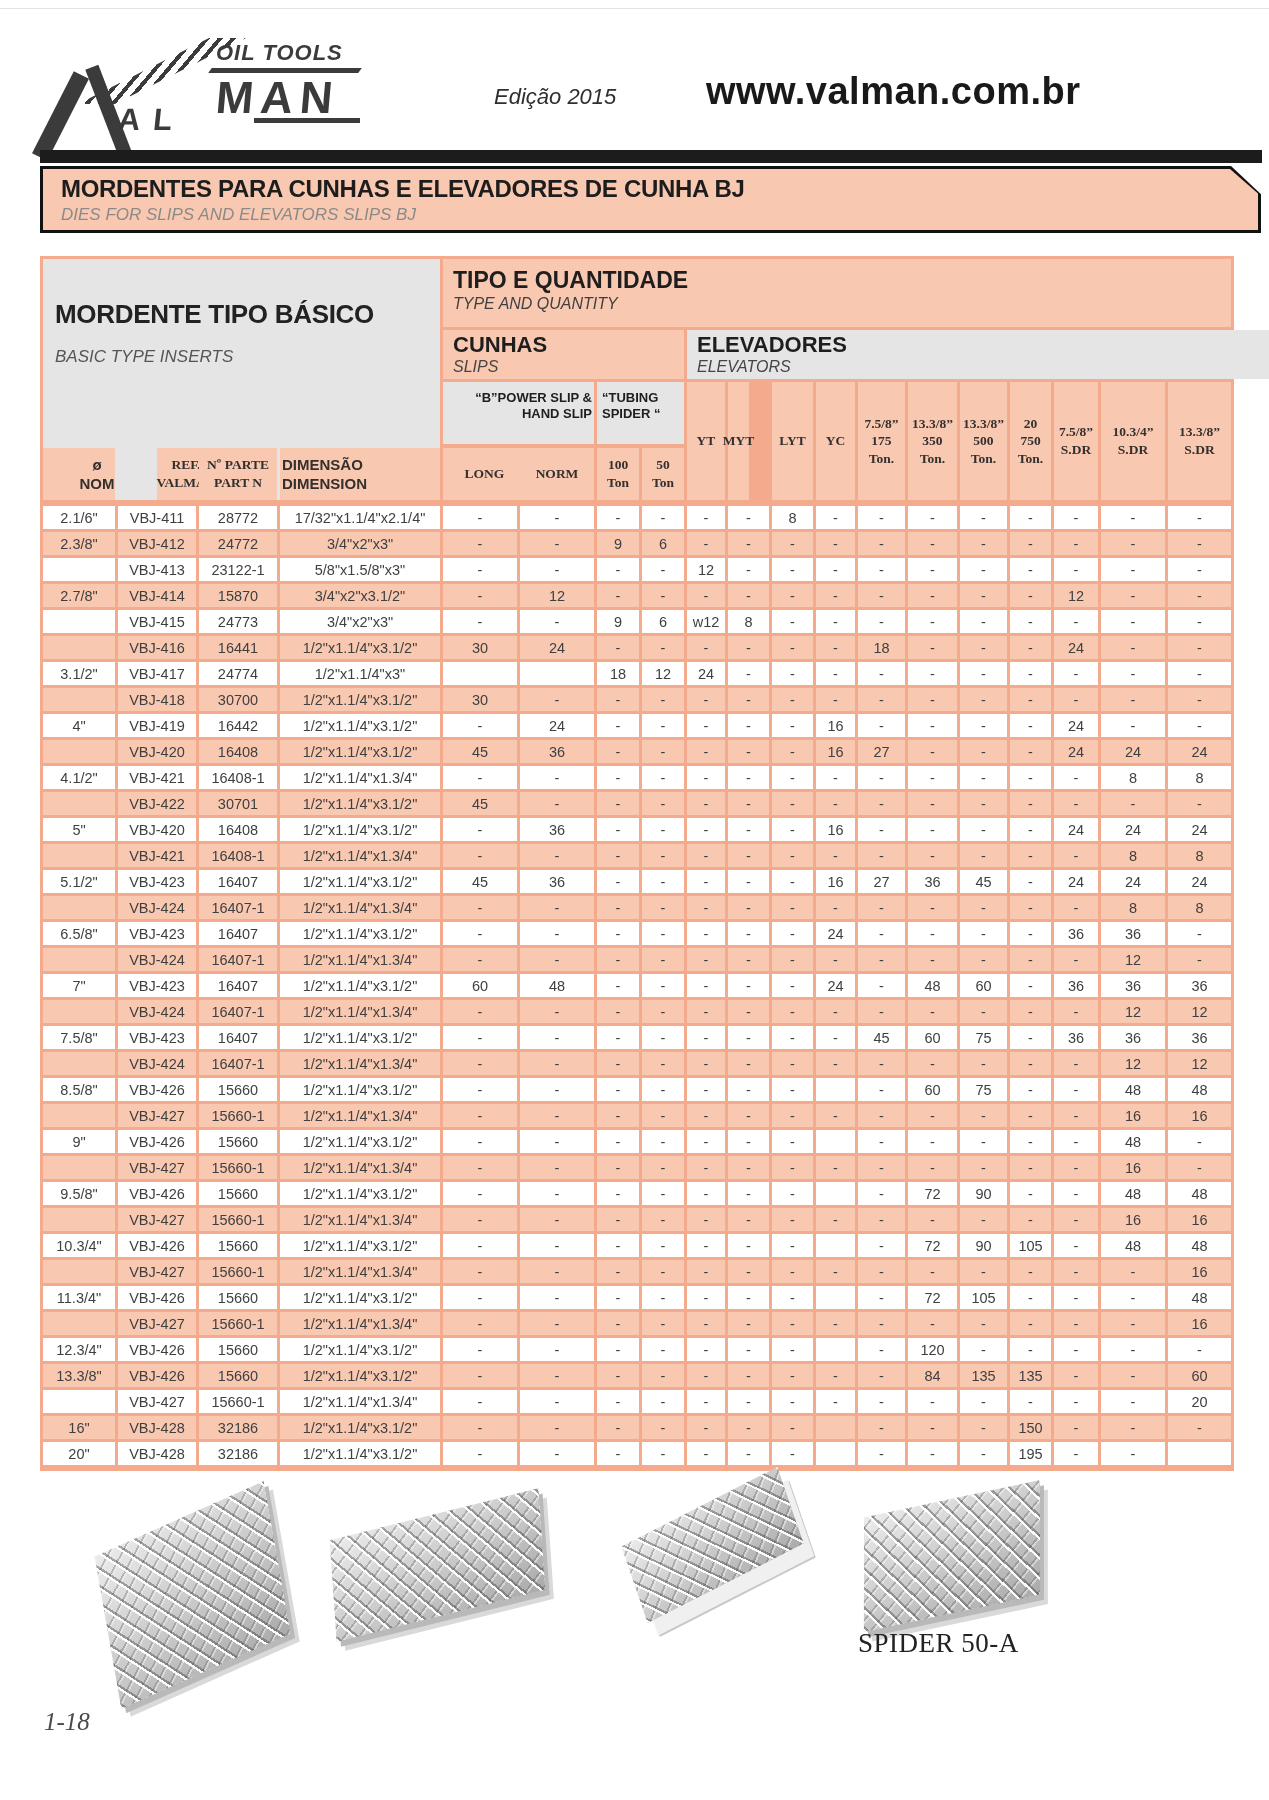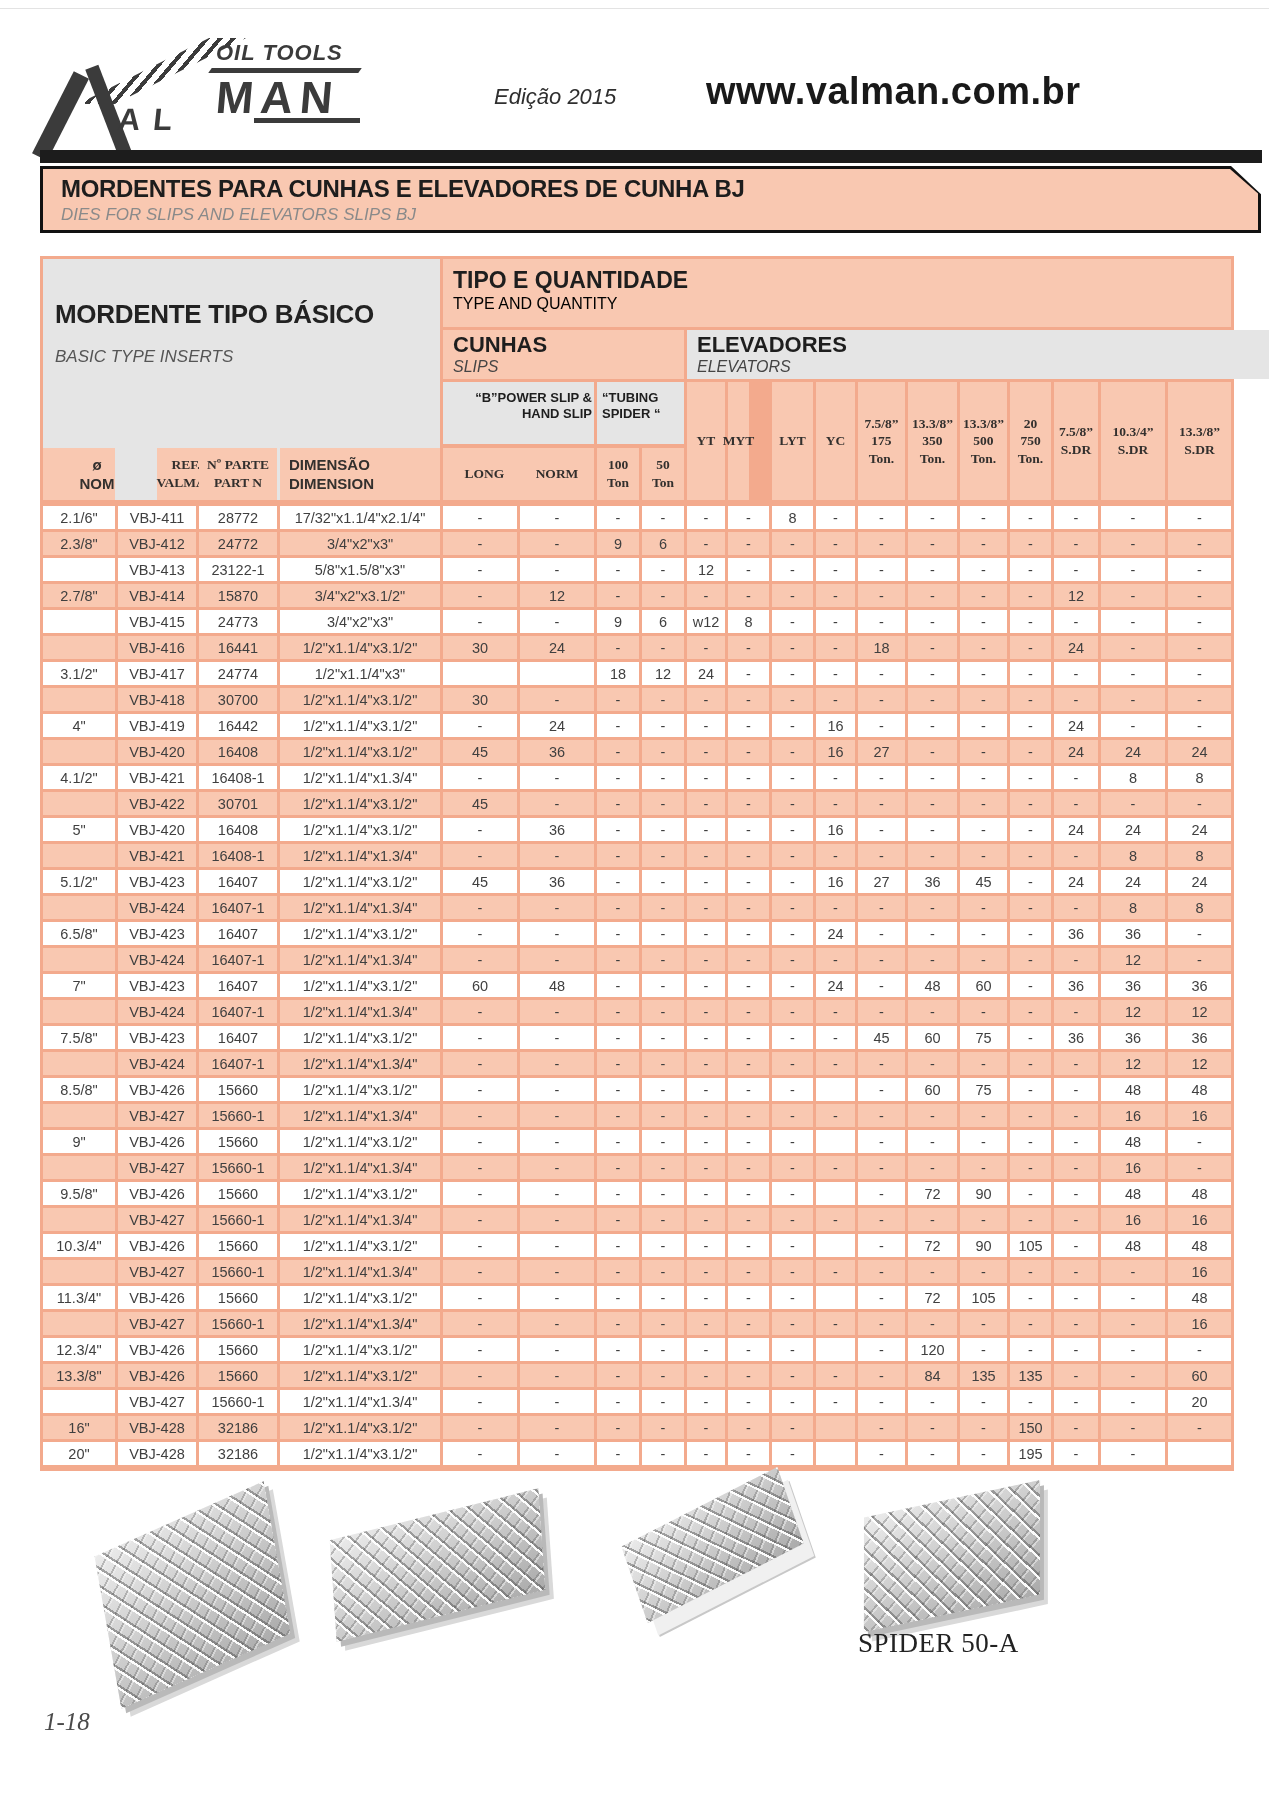--- a/index.html
+++ b/index.html
@@ -44,36 +44,36 @@
   .twrap{position:absolute;left:40px;top:256px;width:1194px;background:var(--salmon-deep);padding-bottom:3px;}
   .thead-zone{position:relative;height:247px;}
   .hz{position:absolute;}
   .cell-white{background:#e5e5e5;}
   .cell-salmon{background:var(--salmon);}
   .corner{left:3px;top:3px;width:397px;height:241px;padding:40px 0 0 12px;}
   .corner .t{font-weight:bold;font-size:26px;letter-spacing:-.3px;color:#222;}
   .corner .s{font-style:italic;font-size:17px;color:#555;margin-top:17px;}
   .tipo{left:403px;top:3px;width:788px;height:68px;padding:8px 0 0 10px;}
   .tipo .t{font-weight:bold;font-size:23px;color:#1e1e1e;}
-  .tipo .s{font-size:16px;color:#000000;margin-top:1px;}
+  .tipo .s{font-style:italic;font-size:16px;color:#404040;margin-top:1px;}
   .cunhas{left:403px;top:74px;width:241px;height:49px;padding:2px 0 0 10px;}
   .cunhas .t,.elev .t{font-weight:bold;font-size:22px;color:#1e1e1e;}
   .cunhas .s,.elev .s{font-style:italic;font-size:16px;color:#444;}
   .elev{left:647px;top:74px;width:651px;height:49px;padding:2px 0 0 10px;}
   .subbox{font-weight:bold;font-size:13px;line-height:1.2;padding:8px 2px 0 5px;color:#1e1e1e;}
   .bpower{left:403px;top:126px;width:151px;height:62px;text-align:right;}
   .tubing{left:557px;top:126px;width:87px;height:62px;}
 
   .colhead{position:absolute;background:var(--salmon);display:flex;align-items:center;justify-content:center;
     text-align:center;font-family:"Liberation Serif",serif;font-weight:bold;font-size:13.5px;line-height:1.3;
     color:#33302e;white-space:pre-line;}
   .colhead.short{top:192px;height:52px;}
   .colhead.tall{top:126px;height:118px;}
   .colhead.sans{font-family:"Liberation Sans",sans-serif;font-size:15px;}
-  .colhead.dim{justify-content:flex-start;text-align:left;padding-left:9px;}
+  .colhead.dim{justify-content:flex-start;text-align:left;padding-left:2px;}
 
   table.data{border-collapse:separate;border-spacing:3px;table-layout:fixed;width:1194px;}
   table.data td{height:23px;background:#fff;text-align:center;vertical-align:middle;
     font-size:14.5px;color:#3f3f3f;overflow:hidden;white-space:nowrap;}
   table.data tr:nth-child(even) td{background:var(--salmon);}
 
   
   .die{position:absolute;}
   .die .face{width:100%;height:100%;
     background-image:

